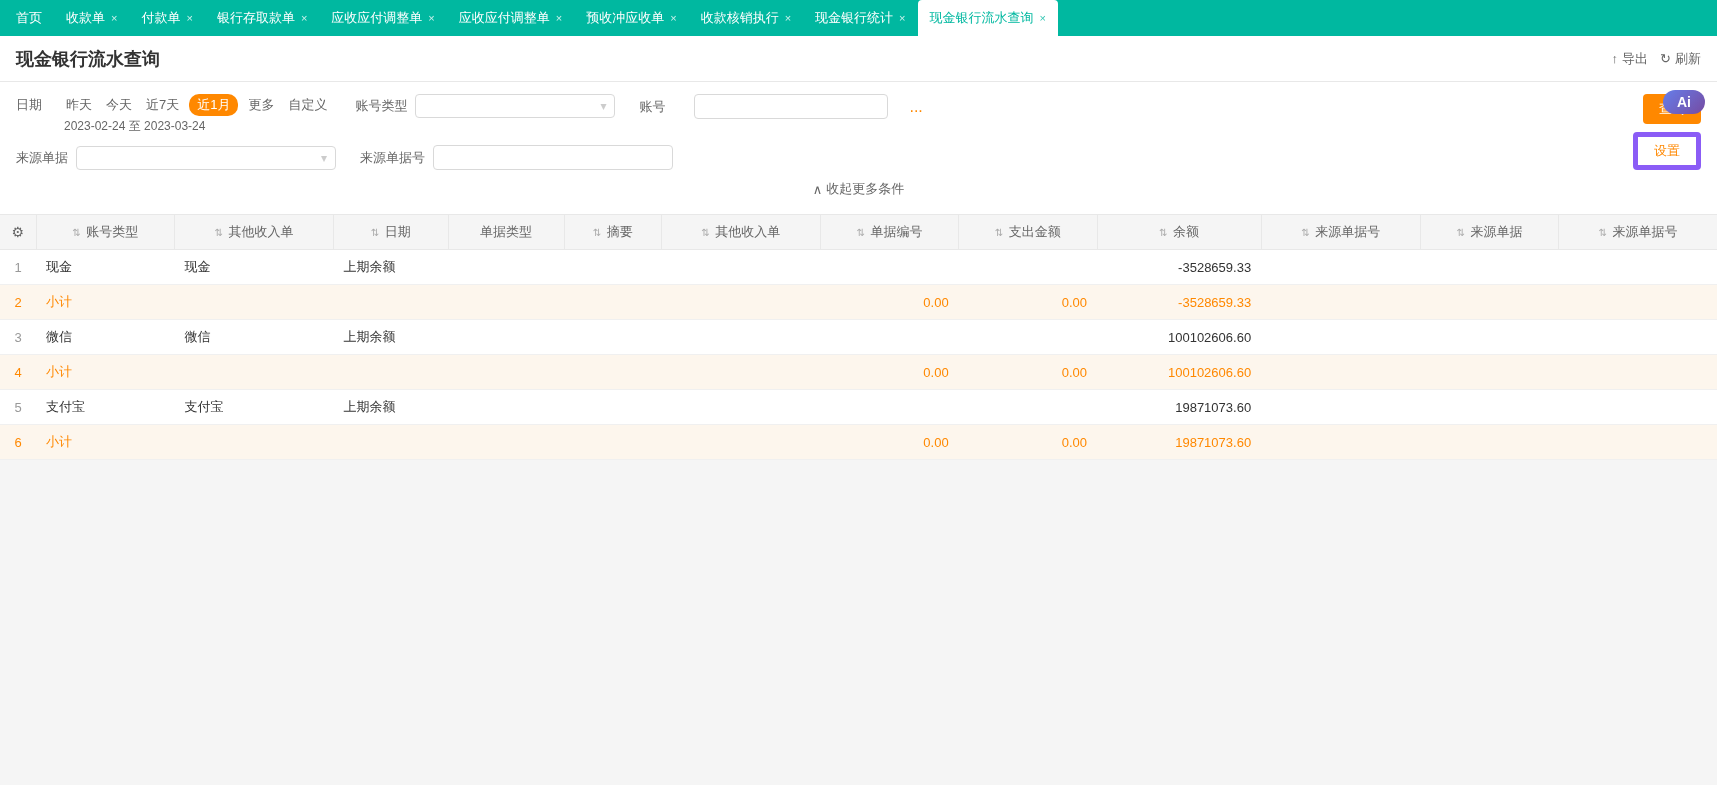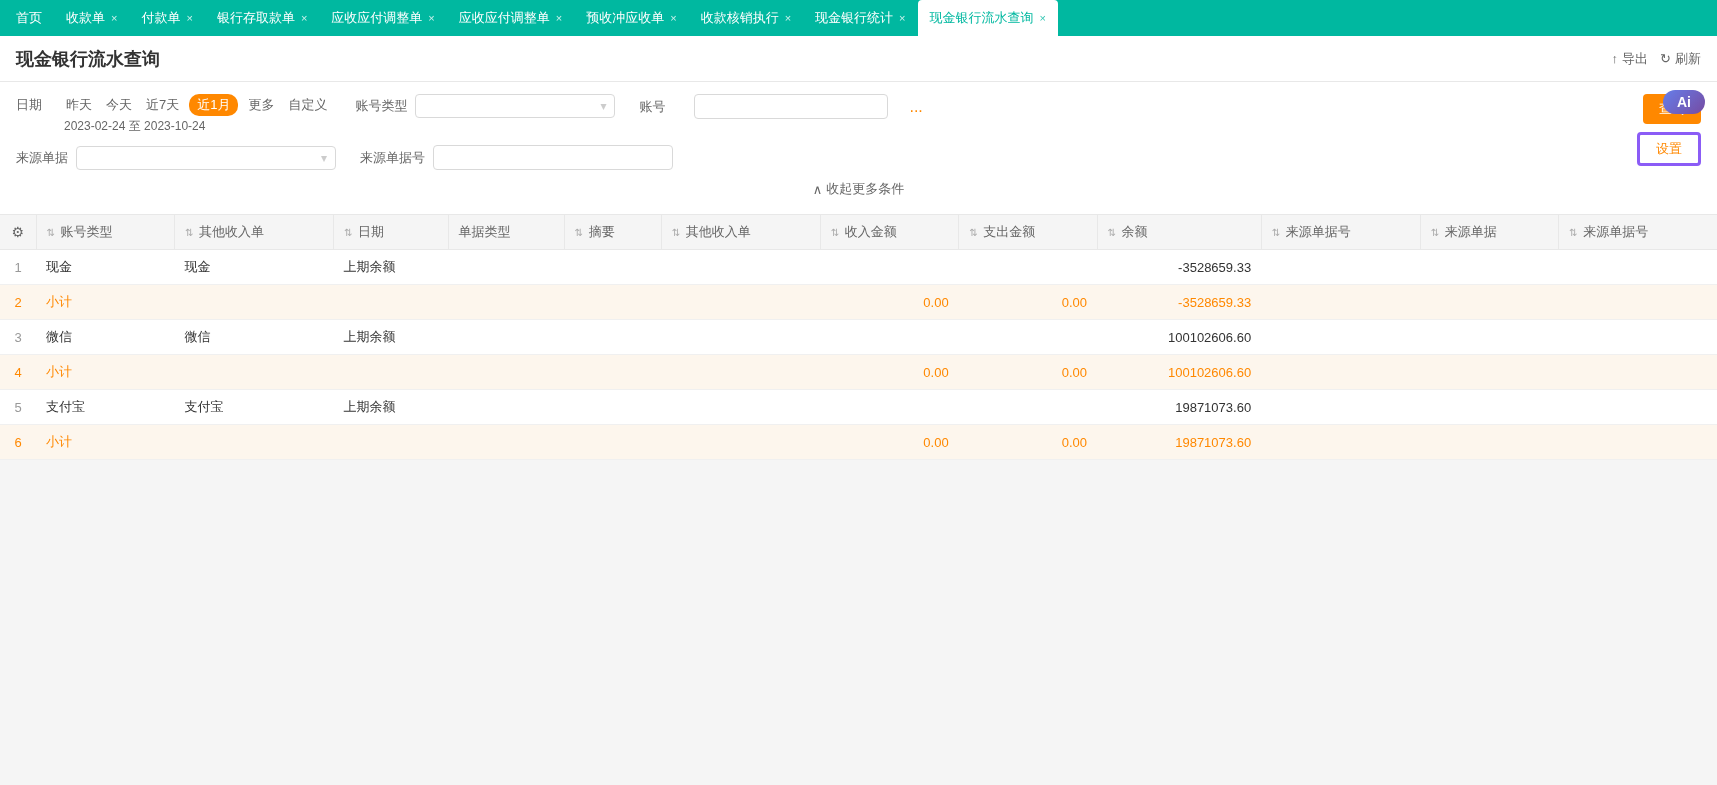--- a/index.html
+++ b/index.html
@@ -136,21 +136,21 @@
       color: #fff;
       border: none;
       border-radius: 4px;
       padding: 6px 16px;
       cursor: pointer;
       font-size: 13px;
     }
     .btn-settings {
       background: #fff;
       color: #ff8800;
-      border: 3px solid #8b5cf6;
+      border: 5px solid #8b5cf6;
       border-radius: 4px;
       padding: 5px 16px;
       cursor: pointer;
       font-size: 13px;
       margin-top: 4px;
     }
     .filter-right-btns {
       display: flex;
       flex-direction: column;
       gap: 4px;
@@ -181,21 +181,21 @@
       width: 100%;
       border-collapse: collapse;
       font-size: 13px;
     }
     thead tr {
       background: #f5f5f5;
       border-bottom: 1px solid #e8e8e8;
     }
     thead th {
       padding: 8px 10px;
-      text-align: left;
+      text-align: center;
       color: #666;
       font-weight: normal;
       white-space: nowrap;
       border-right: 1px solid #e8e8e8;
       position: relative;
     }
     thead th:last-child { border-right: none; }
     .sort-icon { color: #aaa; font-size: 10px; margin-right: 2px; }
     tbody tr { border-bottom: 1px solid #f0f0f0; }
     tbody tr:nth-child(even) { background: #fdf6ed; }
@@ -303,21 +303,21 @@
             <span class="filter-label">日期</span>
             <div class="date-options">
               <span class="date-option">昨天</span>
               <span class="date-option">今天</span>
               <span class="date-option">近7天</span>
               <span class="date-option active">近1月</span>
               <span class="date-option">更多</span>
               <span class="date-option">自定义</span>
             </div>
           </div>
-          <div class="date-picker-row">2023-02-24 至 2023-10-24</div>
+          <div class="date-picker-row">2023-02-24 至 2023-03-24</div>
         </div>
 
         <div style="display:flex; align-items:center; gap:8px; min-width:260px;">
           <span class="filter-label">账号类型</span>
           <div class="filter-select" style="flex:1;">
             <span></span>
             <span class="chevron-down">▾</span>
           </div>
         </div>
 
@@ -384,21 +384,21 @@
         <th>
           <span class="sort-icon">⇅</span>
           <span>摘要</span>
         </th>
         <th>
           <span class="sort-icon">⇅</span>
           <span>其他收入单</span>
         </th>
         <th>
           <span class="sort-icon">⇅</span>
-          <span>收入金额</span>
+          <span>单据编号</span>
         </th>
         <th>
           <span class="sort-icon">⇅</span>
           <span>支出金额</span>
         </th>
         <th>
           <span class="sort-icon">⇅</span>
           <span>余额</span>
         </th>
         <th>

